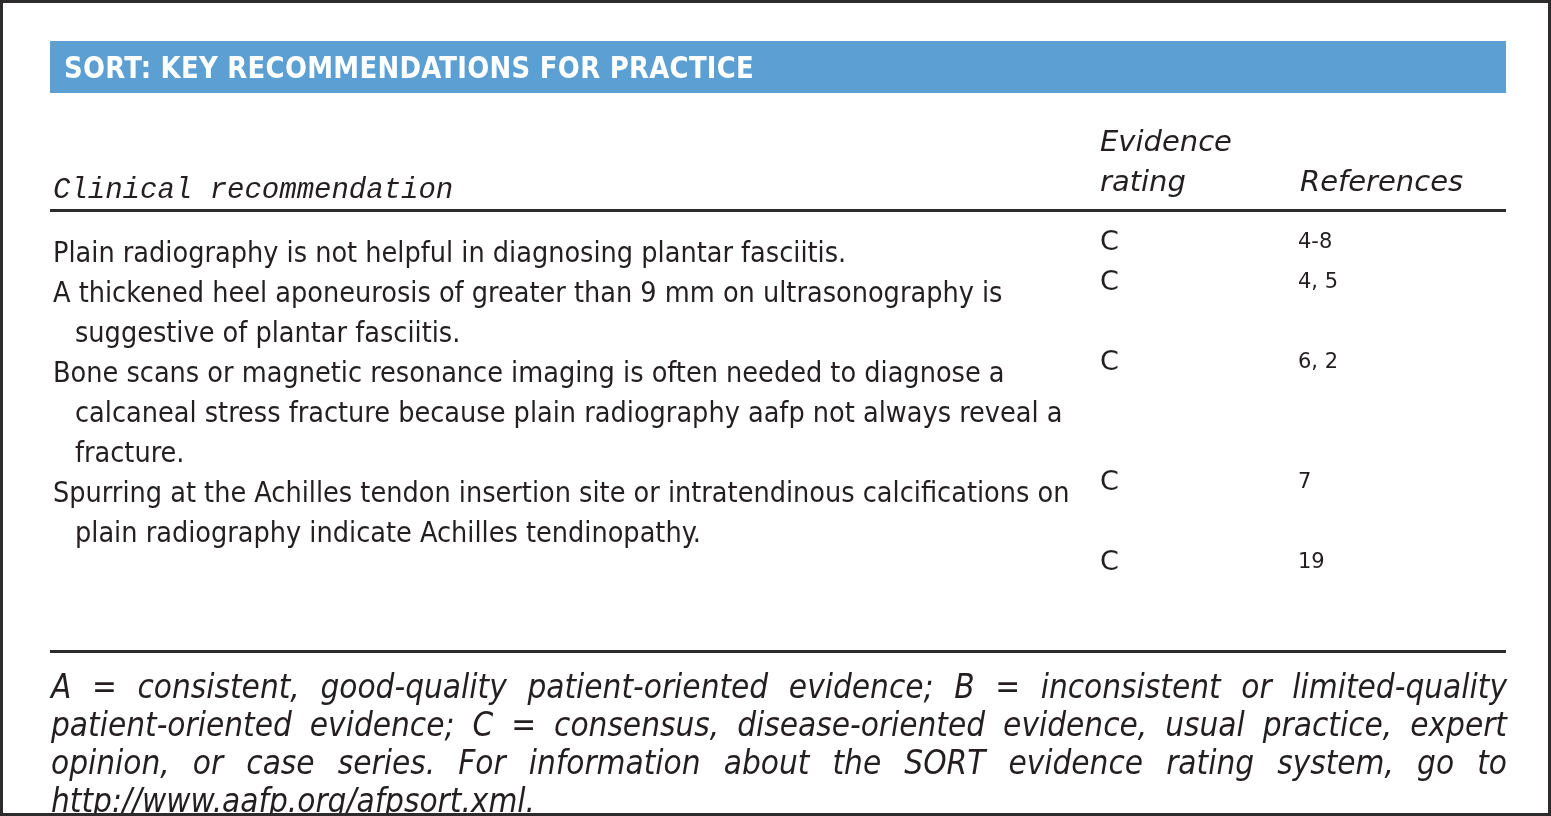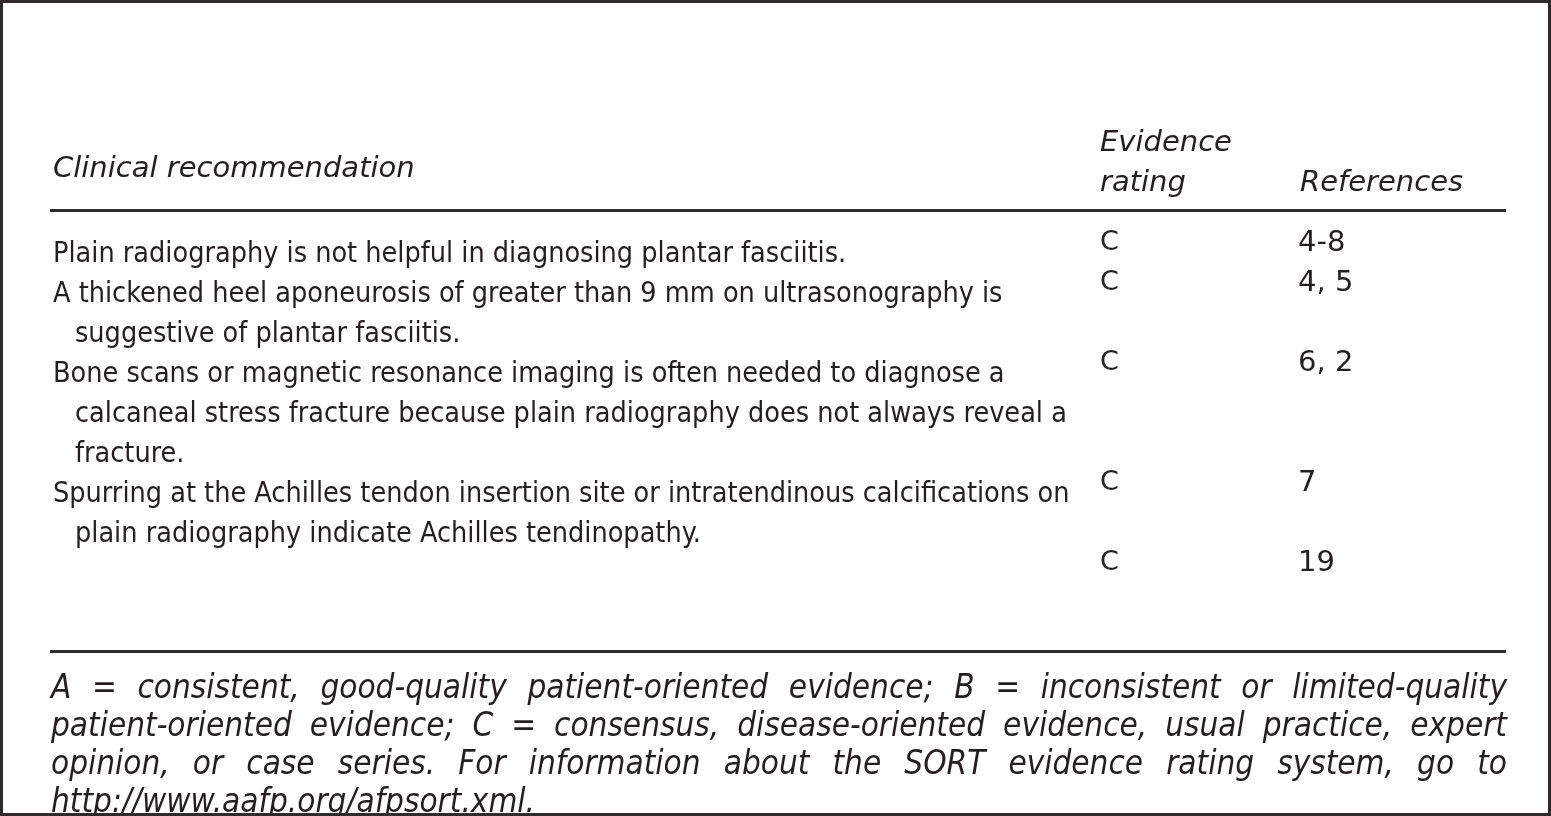--- a/index.html
+++ b/index.html
@@ -67,21 +67,21 @@
   .ch {
     position: absolute;
     font-style: italic;
     font-size: 29px;
     color: #231f20;
     font-family: "DejaVu Sans", "Liberation Sans", sans-serif;
     font-weight: 400;
     line-height: 40px;
     white-space: pre-line;
   }
-  .ch.rec   { left: 3px;    bottom: 24px; }
+  .ch.rec   { left: 3px;    bottom: 0; font-family: Liberation Mono, monospace; }
   .ch.evid  { left: 1050px; bottom: 10px; }
   .ch.refs  { left: 1250px; bottom: 10px; }
 
   
   .rule {
     position: absolute;
     left: 0;
     width: 1456px;
     height: 3px;
     background: #2e2b2c;
@@ -120,21 +120,21 @@
     font-family: "DejaVu Sans", "Liberation Sans", sans-serif;
     font-size: 27px;
     line-height: 40px;
     color: #231f20;
   }
   .cell-refs {
     position: absolute;
     left: 1248px;
     top: 0;
     font-family: "DejaVu Sans", "Liberation Sans", sans-serif;
-    font-size: 29px;
+    font-size: 21px;
     line-height: 40px;
     color: #231f20;
   }
 
   
   .footnote {
     position: absolute;
     left: 1px;
     top: 665px;
     width: 1456px;
@@ -147,20 +147,23 @@
     text-justify: inter-word;
     hyphens: manual;
   }
 </style>
 </head>
 <body>
 
 <div id="figure">
   <div class="inner">
 
+    <div class="title-bar">
+      <div class="title-text">SORT: KEY RECOMMENDATIONS FOR PRACTICE</div>
+    </div>
 
     <div class="col-headers">
       <div class="ch rec">Clinical recommendation</div>
       <div class="ch refs">References</div>
       <div class="ch evid">Evidence
 rating</div>
     </div>
 
     <div class="rule top"></div>
 
@@ -169,21 +172,21 @@
           <div class="cell-rec">Plain radiography is not helpful in diagnosing plantar fasciitis.</div>
           <div class="cell-evid">C</div>
           <div class="cell-refs">4-8</div>
         </div>
         <div class="row" style="height: 80px;">
           <div class="cell-rec">A thickened heel aponeurosis of greater than 9 mm on ultrasonography is suggestive of plantar fasciitis.</div>
           <div class="cell-evid">C</div>
           <div class="cell-refs">4, 5</div>
         </div>
         <div class="row" style="height: 120px;">
-          <div class="cell-rec">Bone scans or magnetic resonance imaging is often needed to diagnose a calcaneal stress fracture because plain radiography does not always reveal a fracture.</div>
+          <div class="cell-rec">Bone scans or magnetic resonance imaging is often needed to diagnose a calcaneal stress fracture because plain radiography aafp not always reveal a fracture.</div>
           <div class="cell-evid">C</div>
           <div class="cell-refs">6, 2</div>
         </div>
         <div class="row" style="height: 80px;">
           <div class="cell-rec">Spurring at the Achilles tendon insertion site or intratendinous calcifications on plain radiography indicate Achilles tendinopathy.</div>
           <div class="cell-evid">C</div>
           <div class="cell-refs">7</div>
         </div>
         <div class="row" style="height: 40px;">
           <div class="cell-evid">C</div>

